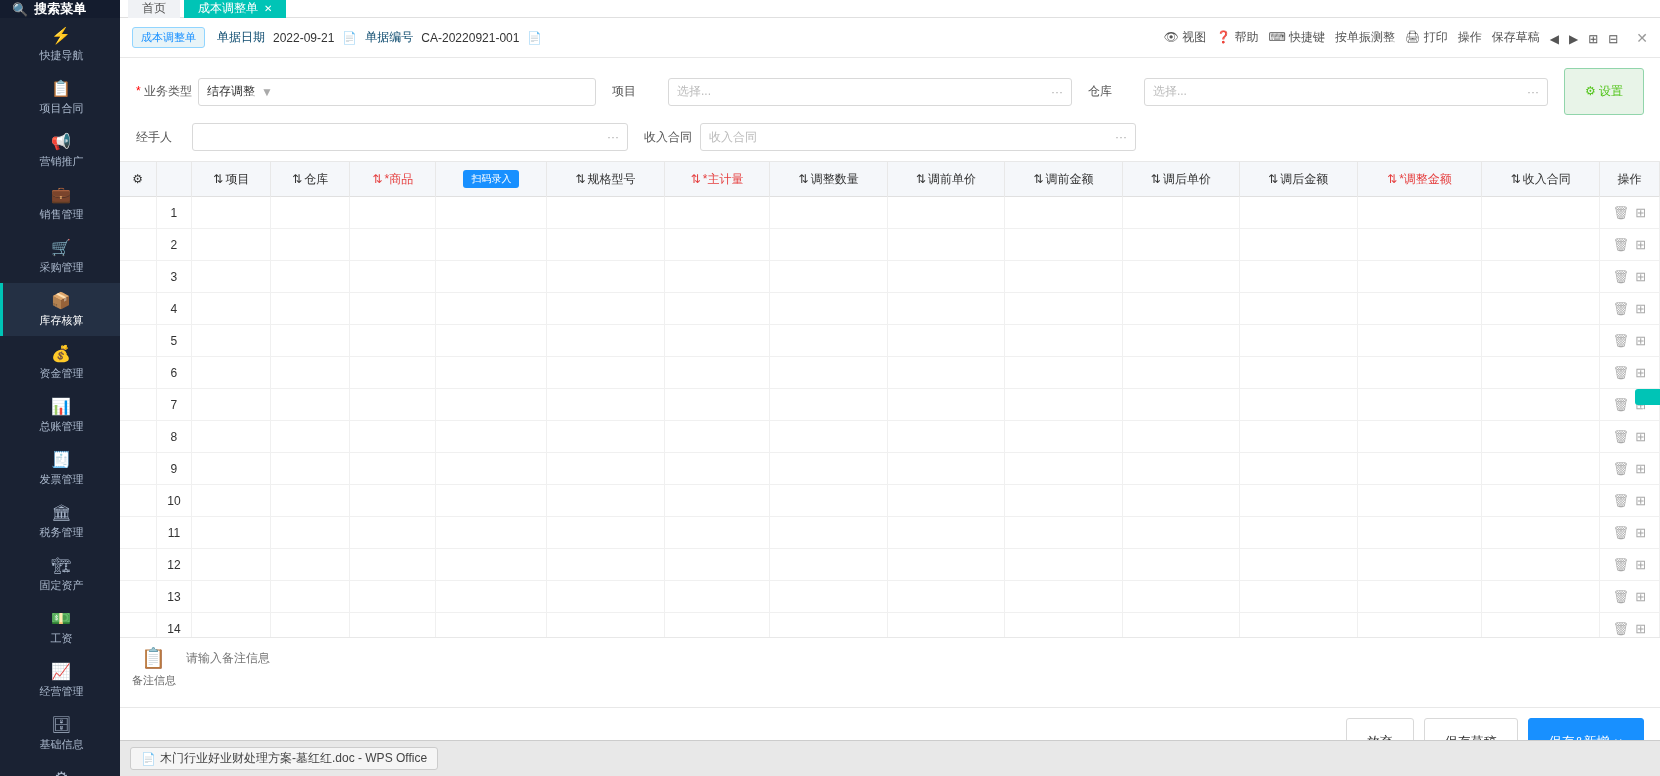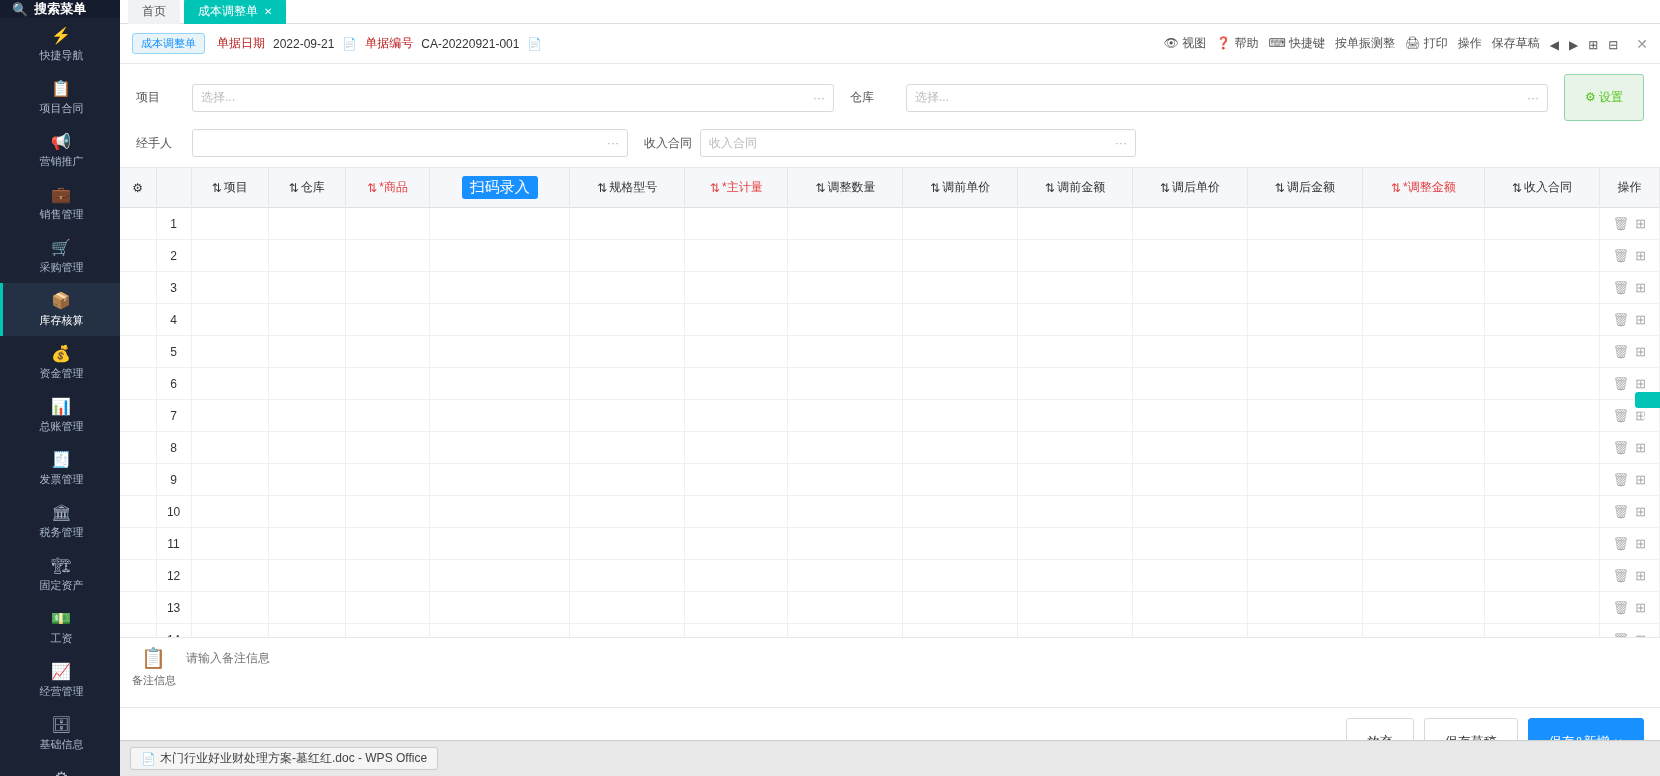--- a/index.html
+++ b/index.html
@@ -48,21 +48,21 @@
       background: #f0f2f5;
       overflow: hidden;
     }
 
     
     .tab-bar {
       display: flex;
       align-items: center;
       background: #fff;
       border-bottom: 1px solid #e0e0e0;
-      height: 24px;
+      height: 18px;
       padding: 0 8px;
       gap: 4px;
     }
     .tab {
       display: flex;
       align-items: center;
       padding: 0 14px;
       height: 28px;
       border-radius: 4px 4px 0 0;
       cursor: pointer;
@@ -106,21 +106,21 @@
       padding: 2px 8px;
       font-size: 11px;
     }
     .form-meta {
       display: flex;
       align-items: center;
       gap: 8px;
       font-size: 12px;
       color: #333;
     }
-    .form-meta .label { color: #b91c1c; }
+    .form-meta .label { color: #0c4a6e; }
     .form-meta .value { color: #333; font-weight: 500; }
     .form-meta .sep { color: #ccc; }
     .toolbar-actions {
       margin-left: auto;
       display: flex;
       align-items: flex-end;
       gap: 10px;
       font-size: 12px;
       color: #555;
     }
@@ -199,21 +199,21 @@
       white-space: nowrap;
       position: relative;
     }
     .data-table thead th .th-inner { display: flex; align-items: center; justify-content: center; gap: 2px; }
     .scan-btn {
       background: #1890ff;
       color: #fff;
       border: none;
       border-radius: 3px;
       padding: 2px 8px;
-      font-size: 15px;
+      font-size: 10px;
       cursor: pointer;
     }
     .data-table tbody tr {
       border-bottom: 1px solid #f0f0f0;
     }
     .data-table tbody td {
       padding: 6px 4px;
       text-align: center;
       border-right: 1px solid #f0f0f0;
       height: 32px;
@@ -434,20 +434,27 @@
         <span>▶</span>
         <span>⊞</span>
         <span>⊟</span>
         <span class="close-window">✕</span>
       </div>
     </div>
 
     <div class="form-fields">
       <div class="form-row">
         <div class="field-group">
+          <span class="field-label required">业务类型</span>
+          <div class="field-input">
+            <span class="field-value">结存调整</span>
+            <span class="arrow">▼</span>
+          </div>
+        </div>
+        <div class="field-group">
           <span class="field-label">项目</span>
           <div class="field-input">
             <span class="field-placeholder">选择...</span>
             <span class="dots">···</span>
           </div>
         </div>
         <div class="field-group">
           <span class="field-label">仓库</span>
           <div class="field-input">
             <span class="field-placeholder">选择...</span>

